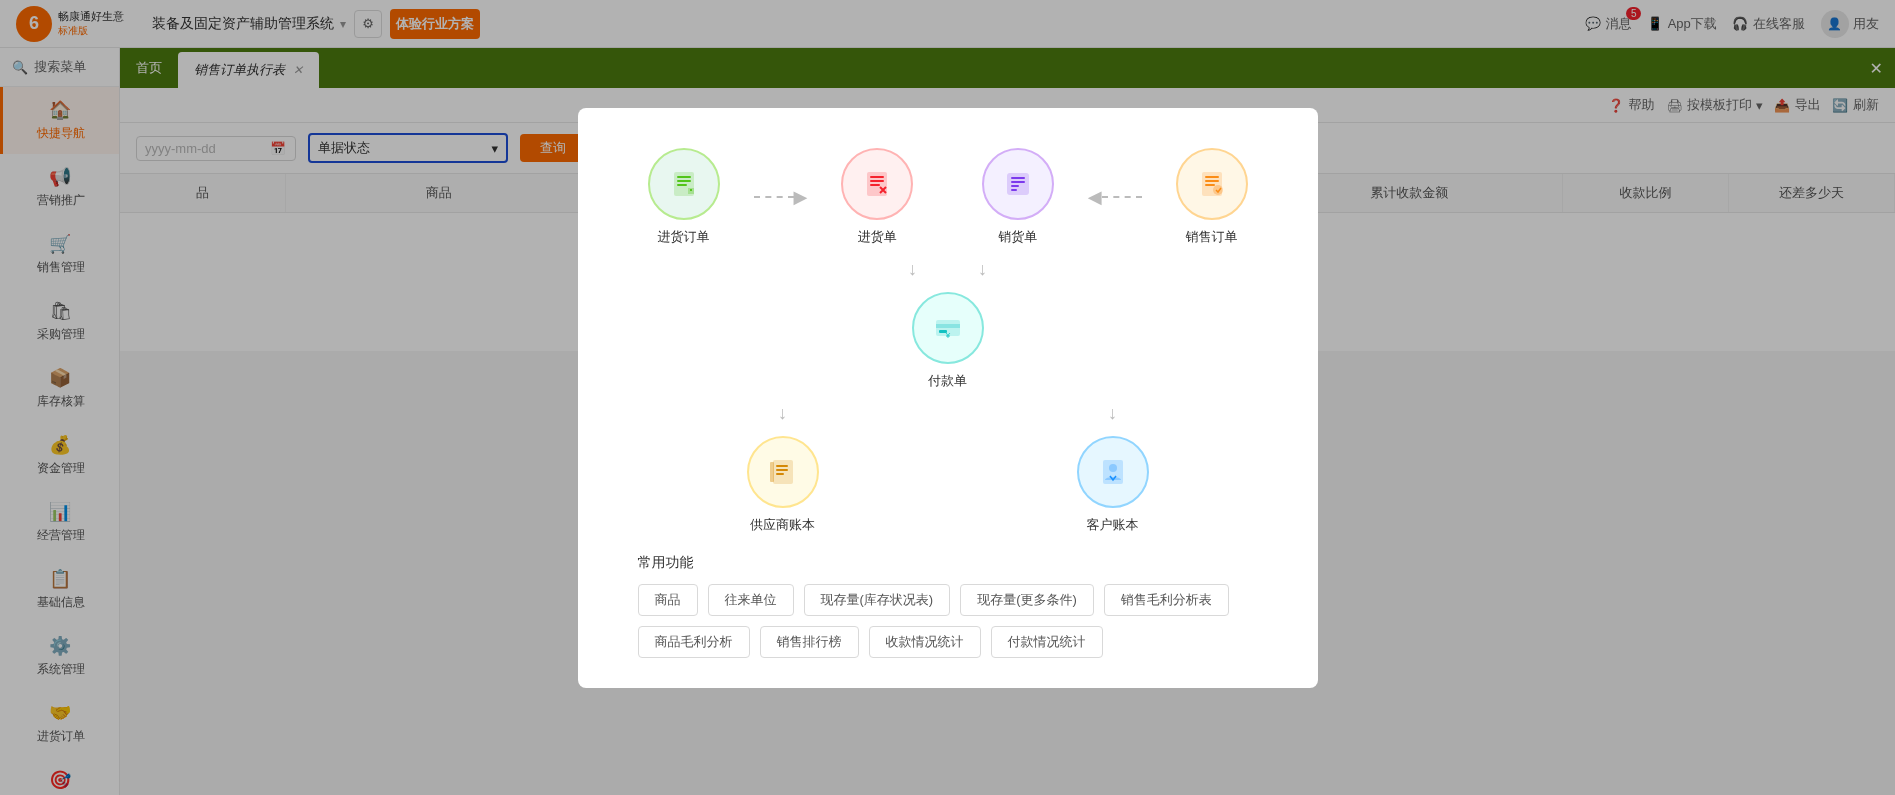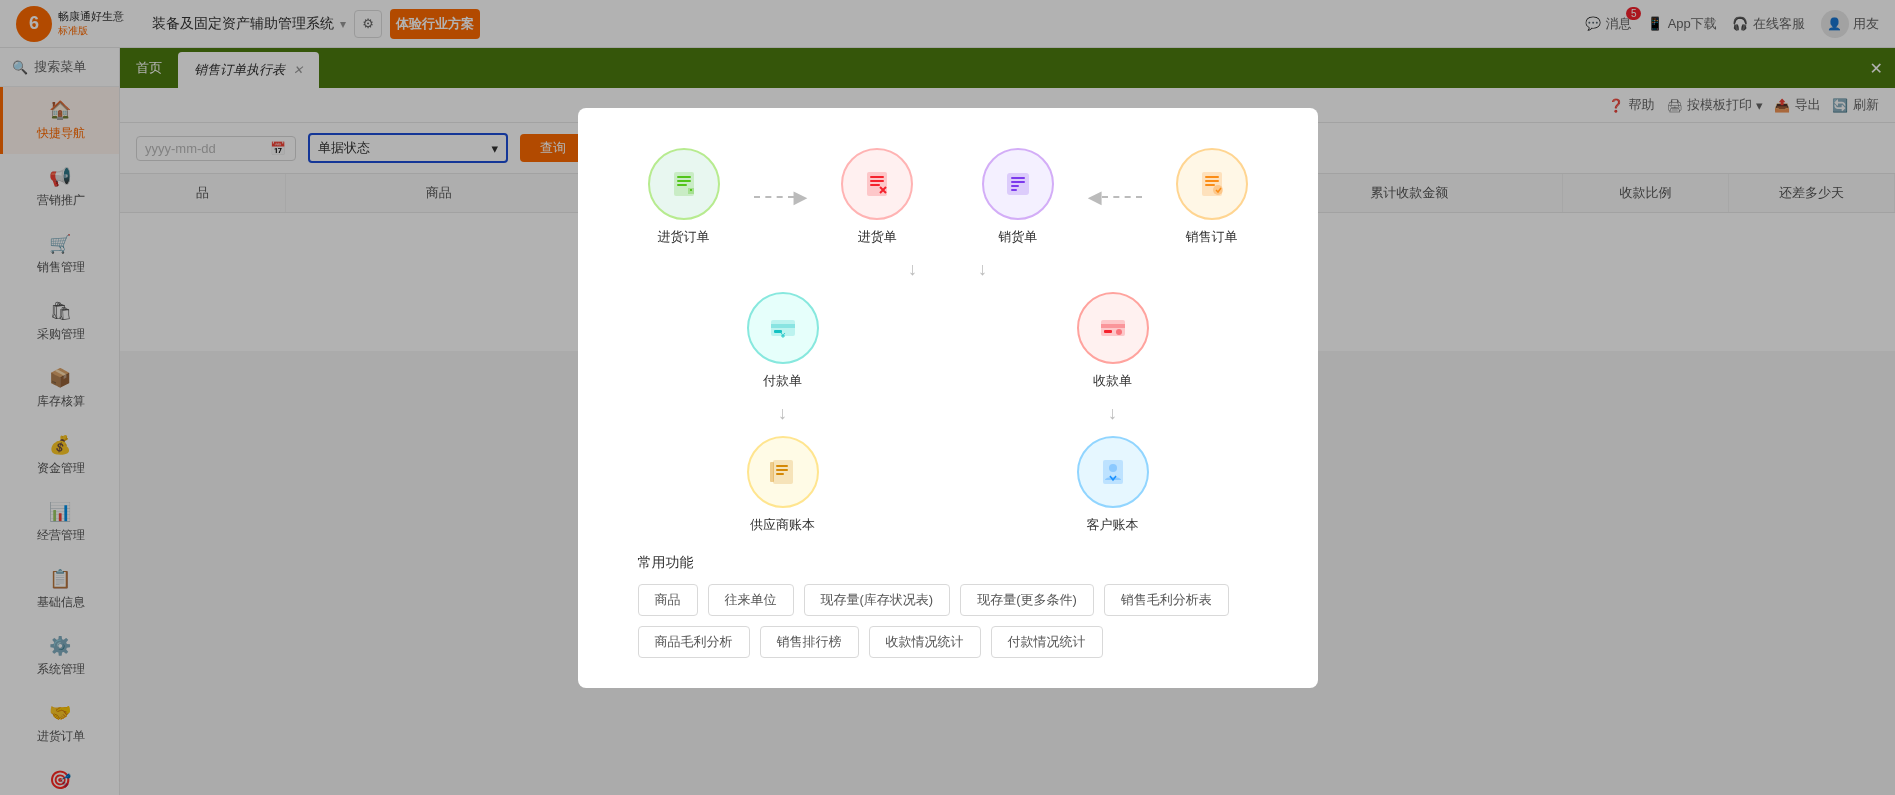--- a/index.html
+++ b/index.html
@@ -341,31 +341,20 @@
             <div class="flow-circle teal">
               <svg width="32" height="32" viewBox="0 0 32 32" fill="none">
                 <rect x="4" y="8" width="24" height="16" rx="2" fill="#13c2c2" opacity="0.2"></rect>
                 <rect x="4" y="12" width="24" height="4" fill="#13c2c2" opacity="0.3"></rect>
                 <rect x="7" y="18" width="8" height="3" rx="1" fill="#13c2c2"></rect>
                 <text x="16" y="26" font-size="8" fill="#13c2c2" text-anchor="middle">¥</text>
               </svg>
             </div>
             <span class="flow-label">付款单</span>
           </div>
-          <div class="flow-item">
-            <div class="flow-circle red">
-              <svg width="32" height="32" viewBox="0 0 32 32" fill="none">
-                <rect x="4" y="8" width="24" height="16" rx="2" fill="#f5222d" opacity="0.2"></rect>
-                <rect x="4" y="12" width="24" height="4" fill="#f5222d" opacity="0.3"></rect>
-                <rect x="7" y="18" width="8" height="3" rx="1" fill="#f5222d"></rect>
-                <circle cx="22" cy="20" r="3" fill="#f5222d" opacity="0.5"></circle>
-              </svg>
-            </div>
-            <span class="flow-label">收款单</span>
-          </div>
         </div>
 
         <div class="flow-row" style="justify-content:space-around;">
           <div>
             <div class="flow-arrow-v">↓</div>
           </div>
           <div>
             <div class="flow-arrow-v">↓</div>
           </div>
         </div>

